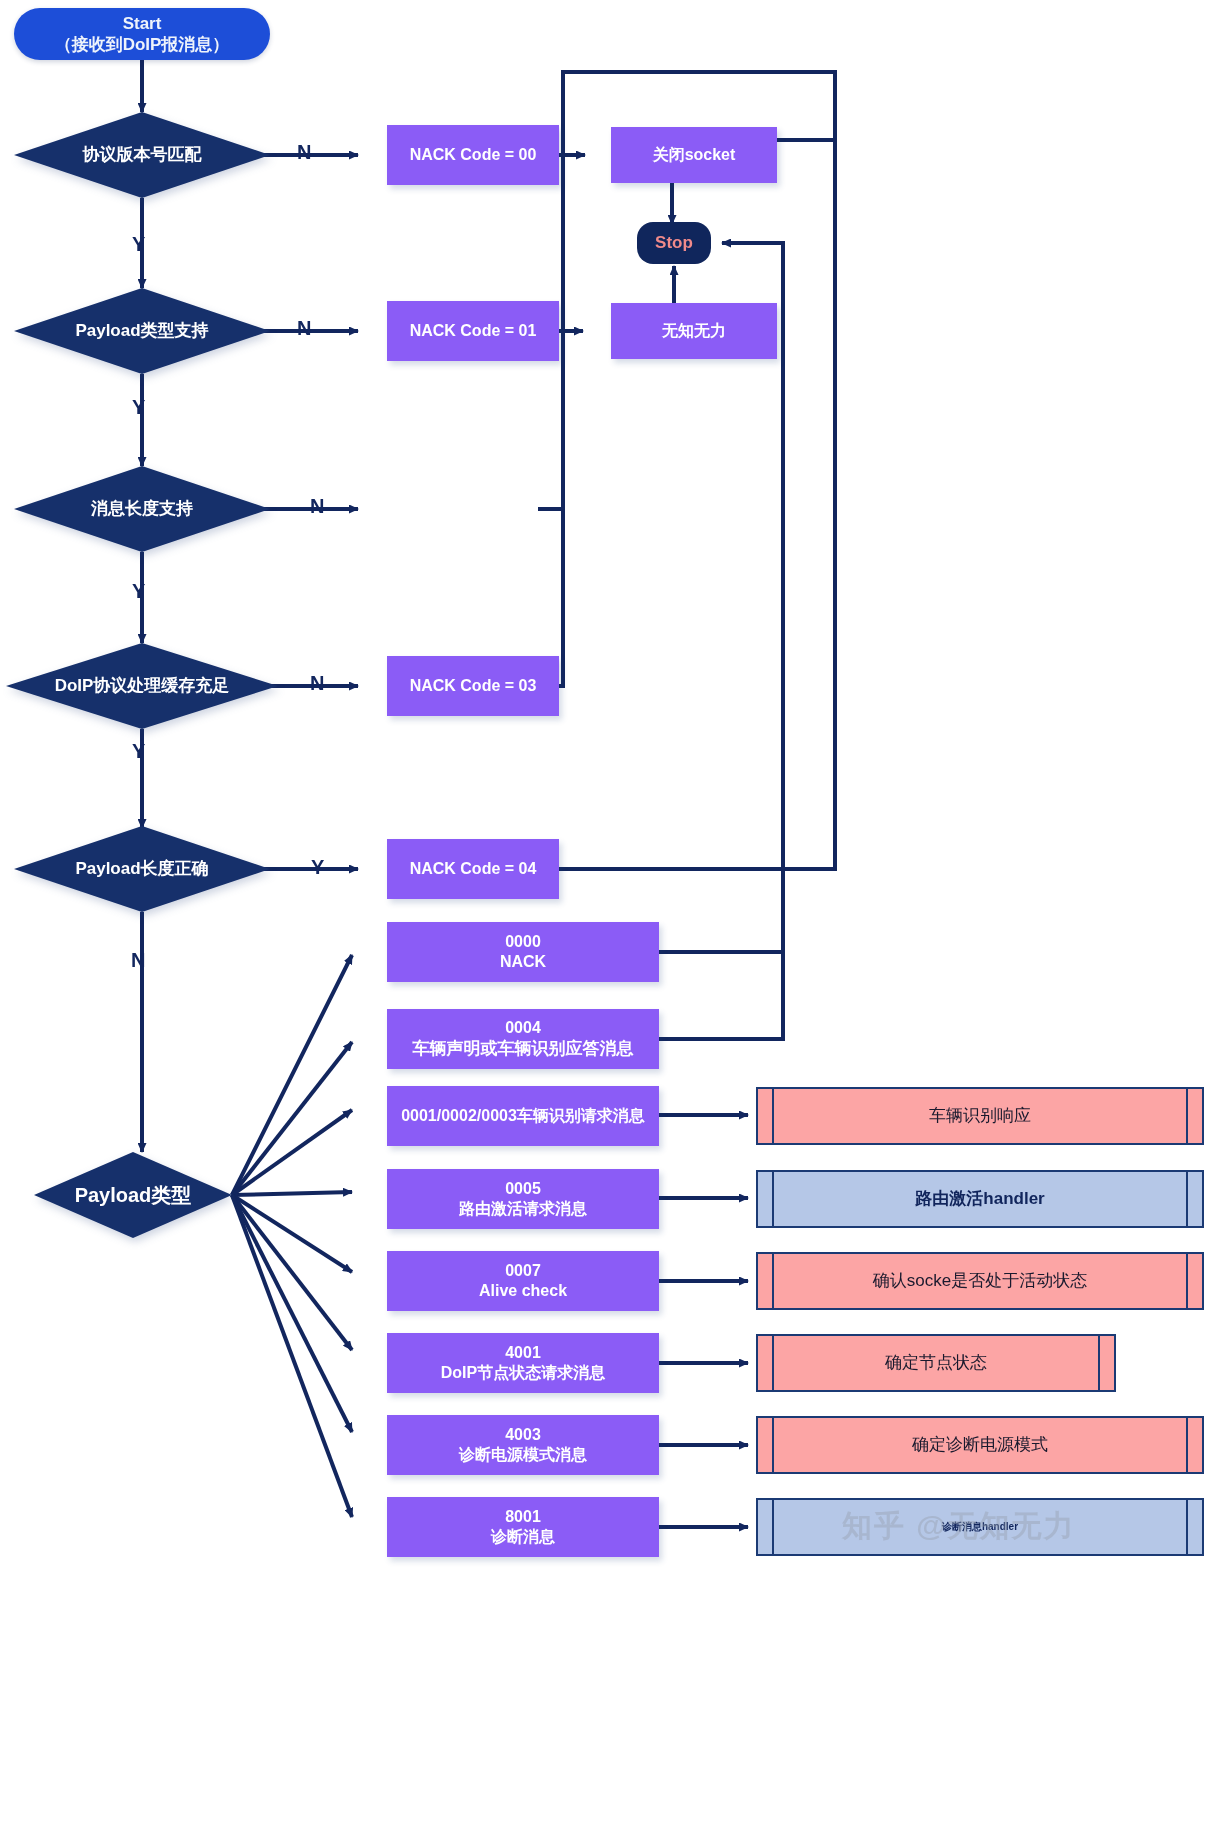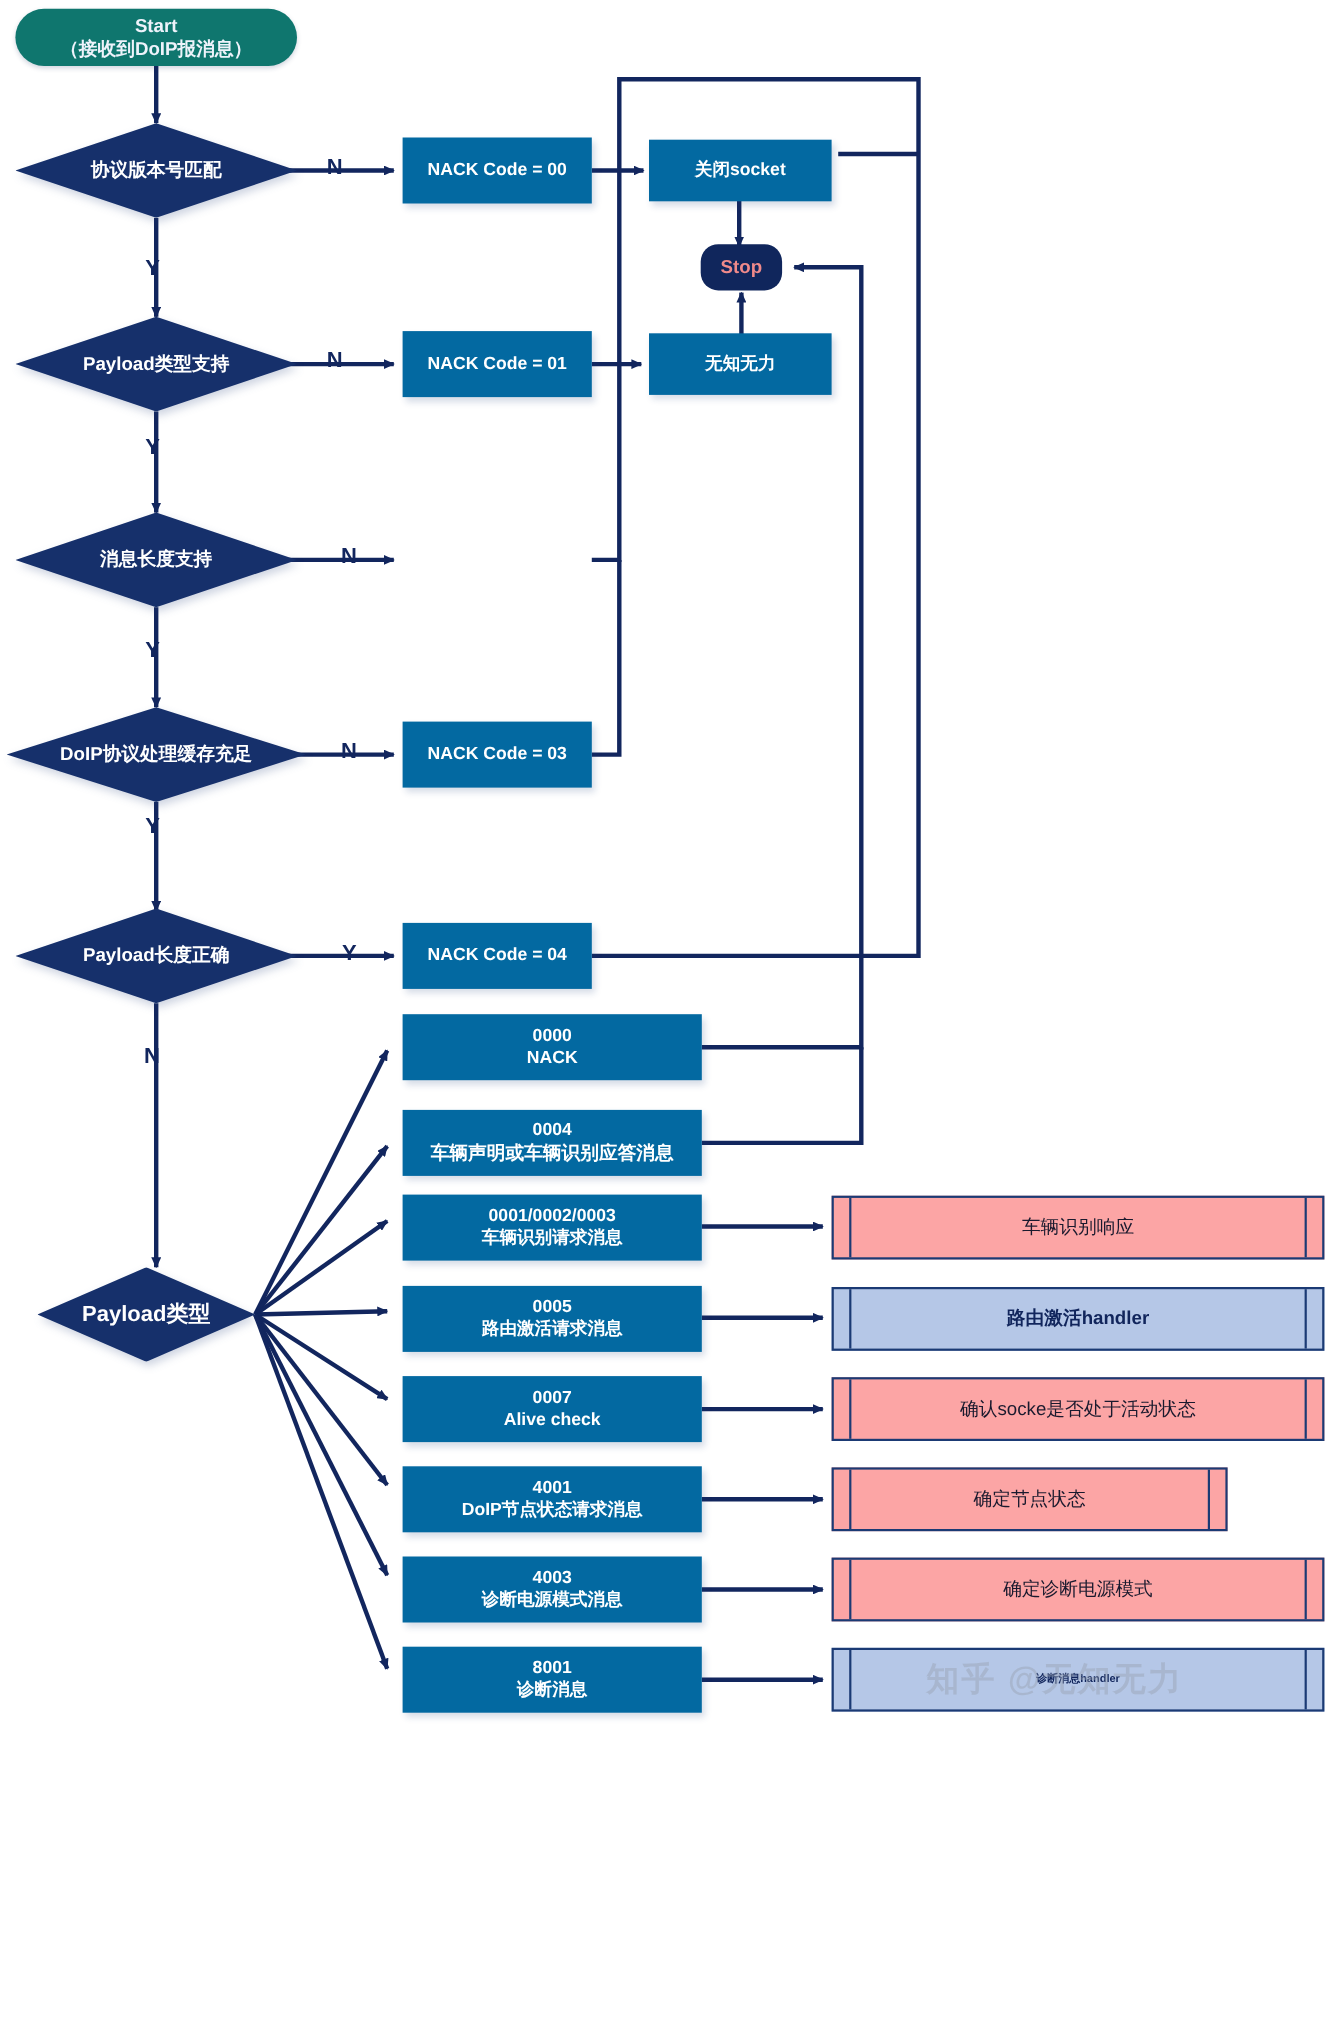--- a/index.html
+++ b/index.html
@@ -29,41 +29,42 @@
     position: absolute;
     box-sizing: border-box;
     display: flex;
     align-items: center;
     justify-content: center;
     text-align: center;
     line-height: 1.25;
   }
   
   .n-term {
-    background: #0f766e;
+    background: #1d4ed8;
     color: #eef3fb;
     border-radius: 26px;
     font-weight: bold;
     font-size: 17px;
     box-shadow: 0 2px 5px rgba(20,40,90,0.20);
   }
   .n-stop {
     background: #10265c;
     color: #f08a8a;
     border-radius: 16px;
     font-weight: bold;
     font-size: 17px;
   }
   
   .n-proc {
-    background: #0369a1;
+    background: #8b5cf6;
     color: #ffffff;
     font-weight: bold;
     font-size: 16px;
     box-shadow: 3px 4px 6px rgba(30,60,120,0.18);
+    margin-left: 21px;
   }
   
   .n-dec {
     color: #ffffff;
     font-weight: bold;
     font-size: 17px;
     filter: drop-shadow(2px 4px 4px rgba(30,60,120,0.22));
   }
   .n-dec .dia {
     position: absolute;
@@ -259,21 +260,21 @@
   <div class="node n-proc" style="left:366px; top:922px; width:272px; height:60px; flex-direction:column;">
     <span>0000</span>
     <span>NACK</span>
   </div>
 
   <div class="node n-proc" style="left:366px; top:1009px; width:272px; height:60px; flex-direction:column;">
     <span>0004</span>
     <span style="font-size:17px;">车辆声明或车辆识别应答消息</span>
   </div>
 
-  <div class="node n-proc" style="left:366px; top:1086px; width:272px; height:60px; flex-direction:column;">
+  <div class="node n-proc" style="left:366px; top:1086px; width:272px; height:60px; flex-direction:row;">
     <span>0001/0002/0003</span>
     <span>车辆识别请求消息</span>
   </div>
 
   <div class="node n-proc" style="left:366px; top:1169px; width:272px; height:60px; flex-direction:column;">
     <span>0005</span>
     <span>路由激活请求消息</span>
   </div>
 
   <div class="node n-proc" style="left:366px; top:1251px; width:272px; height:60px; flex-direction:column;">

